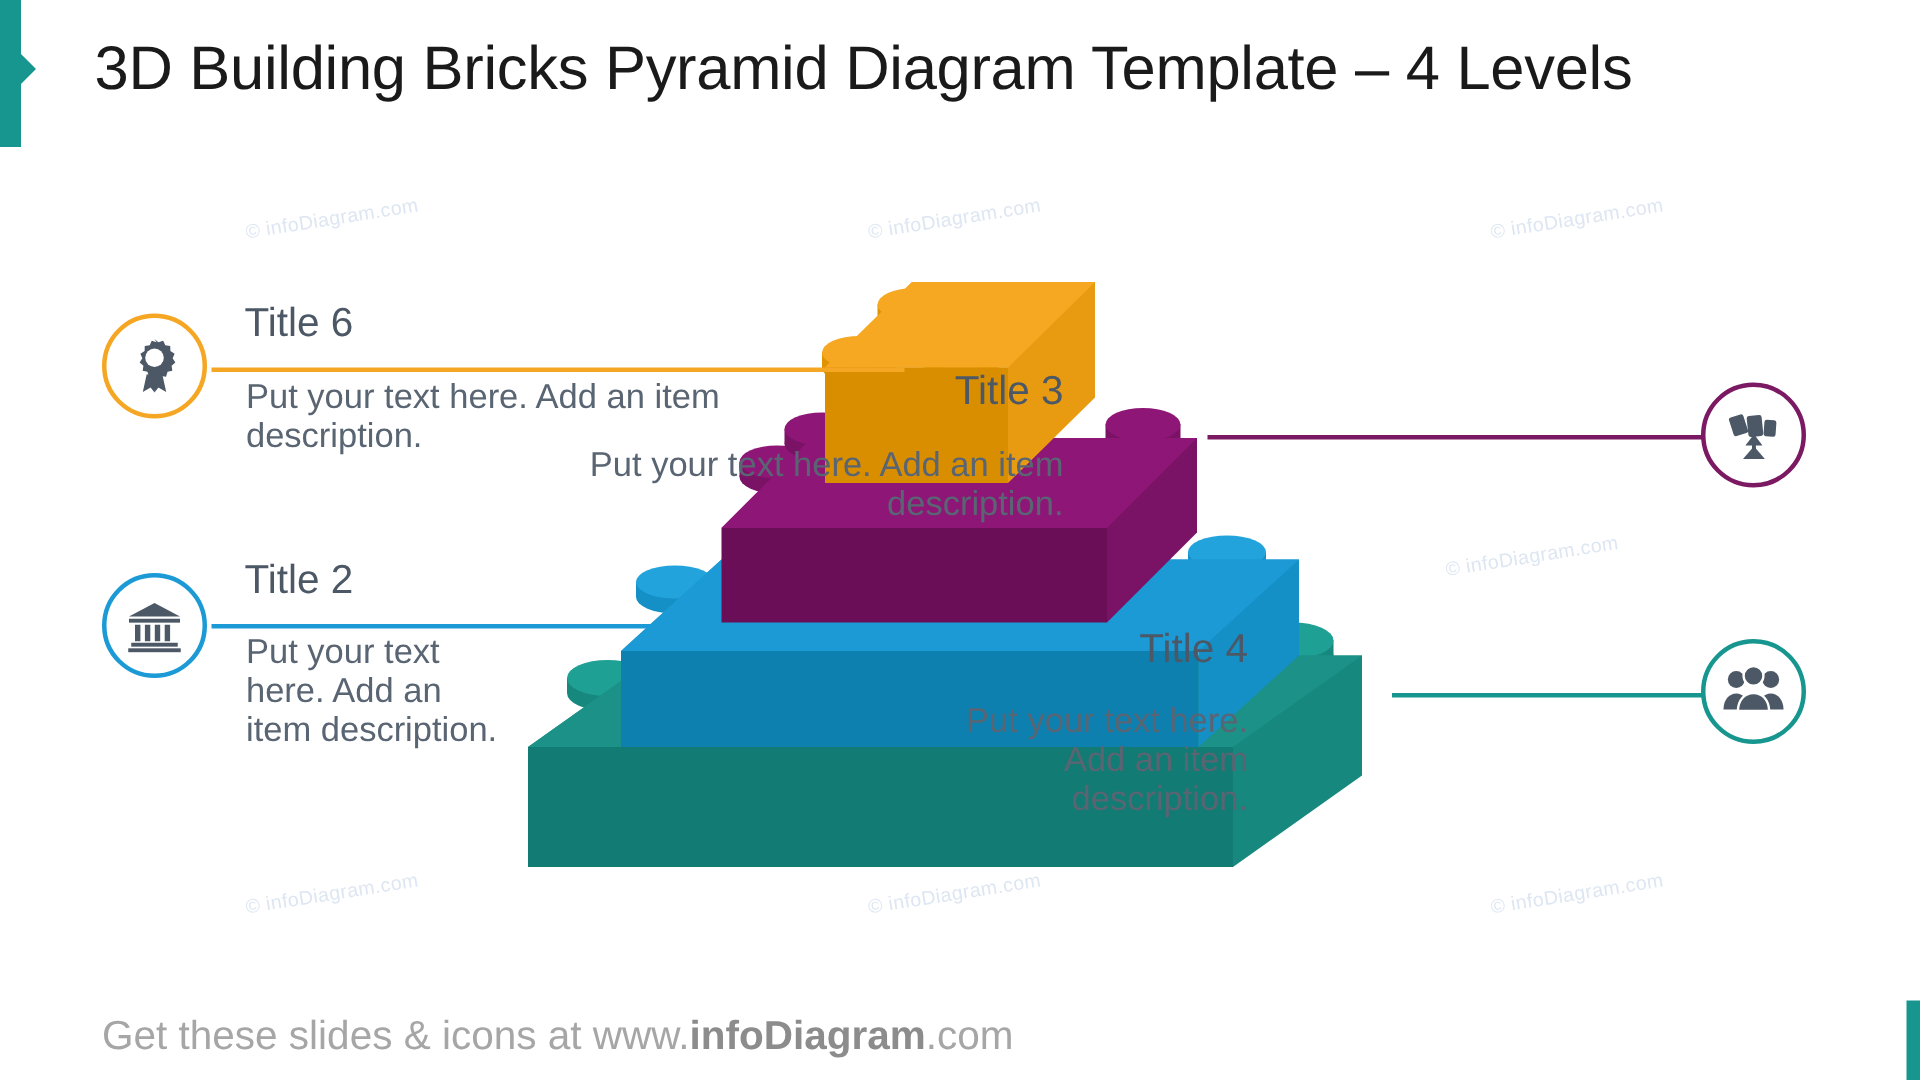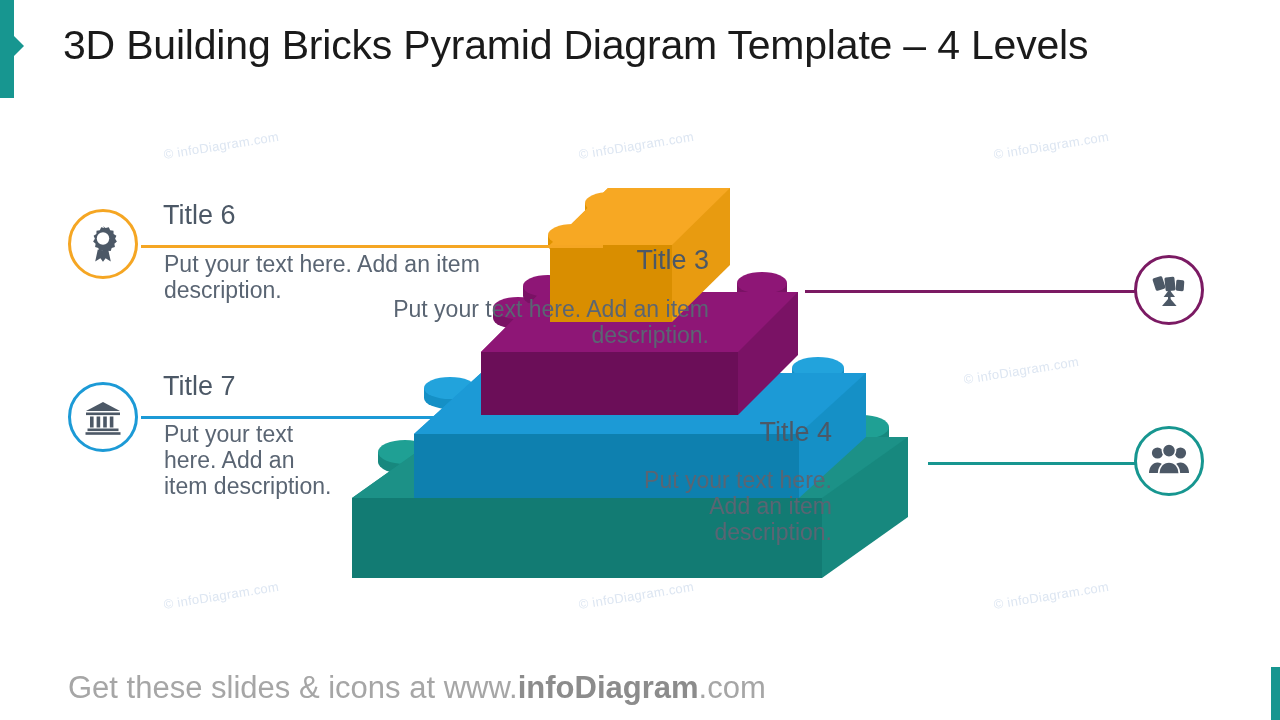--- a/index.html
+++ b/index.html
@@ -57,21 +57,21 @@
     color: #1a1a1a;
     letter-spacing: -0.2px;
     white-space: nowrap;
   }
 
   
   .footer {
     position: absolute;
     left: 68px;
     bottom: 14px;
-    font-size: 31px;
+    font-size: 27px;
     color: #a6a6a6;
     white-space: nowrap;
   }
   .footer b { color: #8c8c8c; font-weight: 700; }
 
   
   .wm {
     position: absolute;
     font-size: 13px;
     color: #dde6f2;
@@ -287,21 +287,21 @@
           <rect x="3" y="15.5" width="34" height="2.6"></rect>
           <rect x="7" y="19.5" width="3.6" height="11"></rect>
           <rect x="13.6" y="19.5" width="3.6" height="11"></rect>
           <rect x="20.2" y="19.5" width="3.6" height="11"></rect>
           <rect x="26.8" y="19.5" width="3.6" height="11"></rect>
           <rect x="4.5" y="31.5" width="31" height="2.6"></rect>
           <rect x="2.5" y="35.2" width="35" height="2.6"></rect>
         </g>
       </svg>
     </div>
-    <div class="ctitle">Title 7</div>
+    <div class="ctitle">Title 2</div>
     <div class="cdesc">Put your text here. Add an item description.</div>
   </div>
 
   <div class="callout" id="callout-3">
     <div class="cline"></div>
     <div class="badge">
       <svg width="40" height="40" viewBox="0 0 40 40">
         <g fill="#4c5866">
           <rect x="5" y="7" width="10" height="13" rx="1.6" transform="rotate(-18 10 13.5)"></rect>
           <rect x="16" y="7" width="10" height="14" rx="1.6" transform="rotate(-6 21 14)"></rect>

